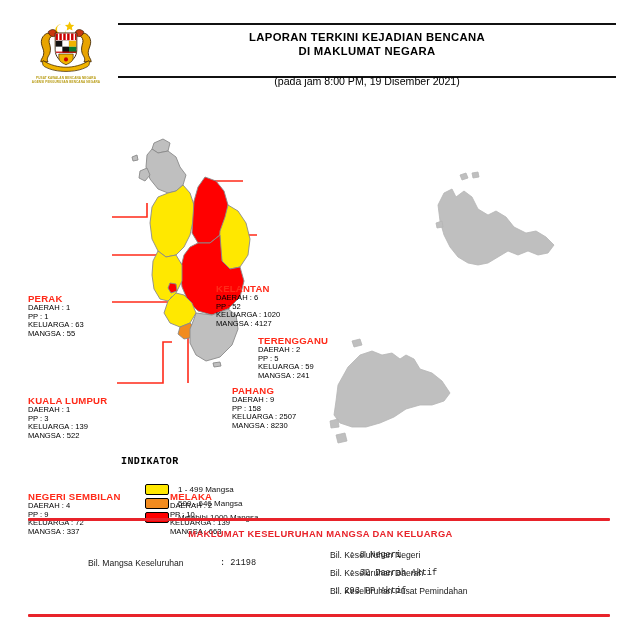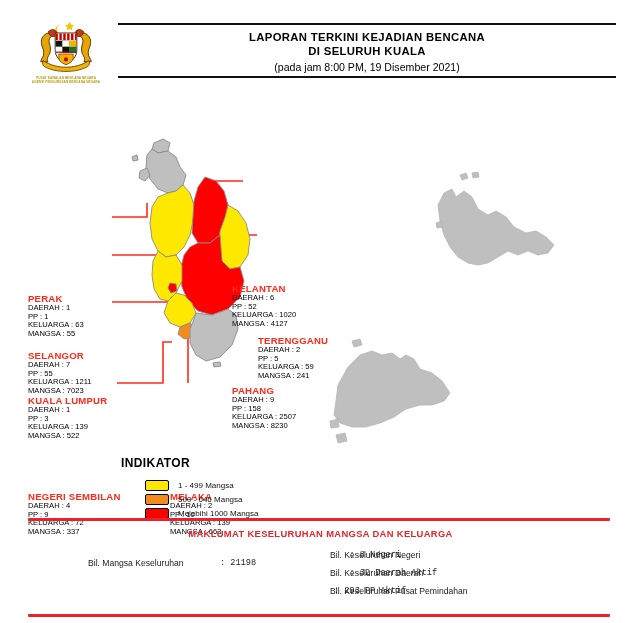--- a/index.html
+++ b/index.html
@@ -18,44 +18,44 @@
              display:flex;flex-direction:column;align-items:center;}
   #crest{width:72px;height:58px;position:relative;}
   #crest-caption{margin-top:2px;text-align:center;font-size:3.1px;
                  line-height:1.45;color:#b89b12;font-weight:bold;letter-spacing:.1px;
                  white-space:nowrap;}
   .hdr-rule{position:absolute;left:118px;width:498px;height:2px;background:#111;}
   #hdr-rule-top{top:23px;}
   #hdr-rule-bot{top:76px;}
   #title-block{position:absolute;left:118px;top:30px;width:498px;text-align:center;}
   #title-line1,#title-line2{font-size:11.3px;font-weight:bold;letter-spacing:.35px;line-height:14px;}
-  #title-line3{font-size:10.6px;line-height:16px;margin-top:1px;}
+  #title-line3{font-size:10.6px;line-height:16px;margin-top:15px;}
 
   
   #map-area{position:absolute;left:0;top:105px;width:641px;height:340px;}
   #map-svg{position:absolute;left:0;top:0;}
 
   
   .callout{position:absolute;}
   .callout .state{color:#ff2a19;font-weight:bold;font-size:9.6px;letter-spacing:.2px;
                   line-height:11px;white-space:nowrap;}
   .callout .stat{color:#000;font-size:7.6px;line-height:8.7px;white-space:nowrap;}
 
   #c-perak{left:28px;top:188px;}
   #c-selangor{left:28px;top:245px;}
   #c-kl{left:28px;top:290px;}
   #c-nsembilan{left:28px;top:386px;}
   #c-melaka{left:170px;top:386px;}
-  #c-kelantan{left:232px;top:178px;}
+  #c-kelantan{left:216px;top:178px;}
   #c-terengganu{left:258px;top:230px;}
   #c-pahang{left:232px;top:280px;}
 
   
   #legend{position:absolute;left:121px;top:456px;}
-  #legend-title{font-size:12px;font-weight:bold;letter-spacing:.4px;margin-bottom:10px;}
+  #legend-title{font-size:10px;font-weight:bold;letter-spacing:.4px;margin-bottom:17px;font-family:Liberation Mono, monospace;}
   .legend-row{display:flex;align-items:center;margin-bottom:3px;margin-left:24px;}
   .swatch{width:22px;height:9px;border:1px solid #000;border-radius:2px;margin-right:9px;flex:none;}
   .legend-label{font-size:8px;color:#111;}
 
   
   #summary{position:absolute;left:0;top:512px;width:576px;height:111px;}
   .red-rule{position:absolute;left:28px;width:582px;height:3px;
             background:#e8232a;border-radius:1px;}
   #red-rule-top{top:6px;}
   #red-rule-bot{top:102px;}
@@ -112,21 +112,21 @@
       <div>PUSAT KAWALAN BENCANA NEGARA</div>
       <div>AGENSI PENGURUSAN BENCANA NEGARA</div>
     </div>
   </div>
 
   <div class="hdr-rule" id="hdr-rule-top"></div>
   <div class="hdr-rule" id="hdr-rule-bot"></div>
 
   <div id="title-block">
     <div id="title-line1">LAPORAN TERKINI KEJADIAN BENCANA</div>
-    <div id="title-line2">DI SELURUH KUALA</div>
+    <div id="title-line2">DI MAKLUMAT NEGARA</div>
     <div id="title-line3">(pada jam 8:00 PM, 19 Disember 2021)</div>
   </div>
 </div>
 
 <div id="map-area">
   <svg id="map-svg" width="641" height="340" viewBox="0 0 641 340">
 
     <g stroke="#ff2a19" stroke-width="1.6" fill="none">
 
       <path d="M112 112 L147 112 L147 98"></path>
@@ -193,27 +193,20 @@
   </svg>
 
   <div class="callout" id="c-perak">
     <div class="state">PERAK</div>
     <div class="stat">DAERAH : 1</div>
     <div class="stat">PP : 1</div>
     <div class="stat">KELUARGA : 63</div>
     <div class="stat">MANGSA : 55</div>
   </div>
 
-  <div class="callout" id="c-selangor">
-    <div class="state">SELANGOR</div>
-    <div class="stat">DAERAH : 7</div>
-    <div class="stat">PP : 55</div>
-    <div class="stat">KELUARGA : 1211</div>
-    <div class="stat">MANGSA : 7023</div>
-  </div>
 
   <div class="callout" id="c-kl">
     <div class="state">KUALA LUMPUR</div>
     <div class="stat">DAERAH : 1</div>
     <div class="stat">PP : 3</div>
     <div class="stat">KELUARGA : 139</div>
     <div class="stat">MANGSA : 522</div>
   </div>
 
   <div class="callout" id="c-nsembilan">

